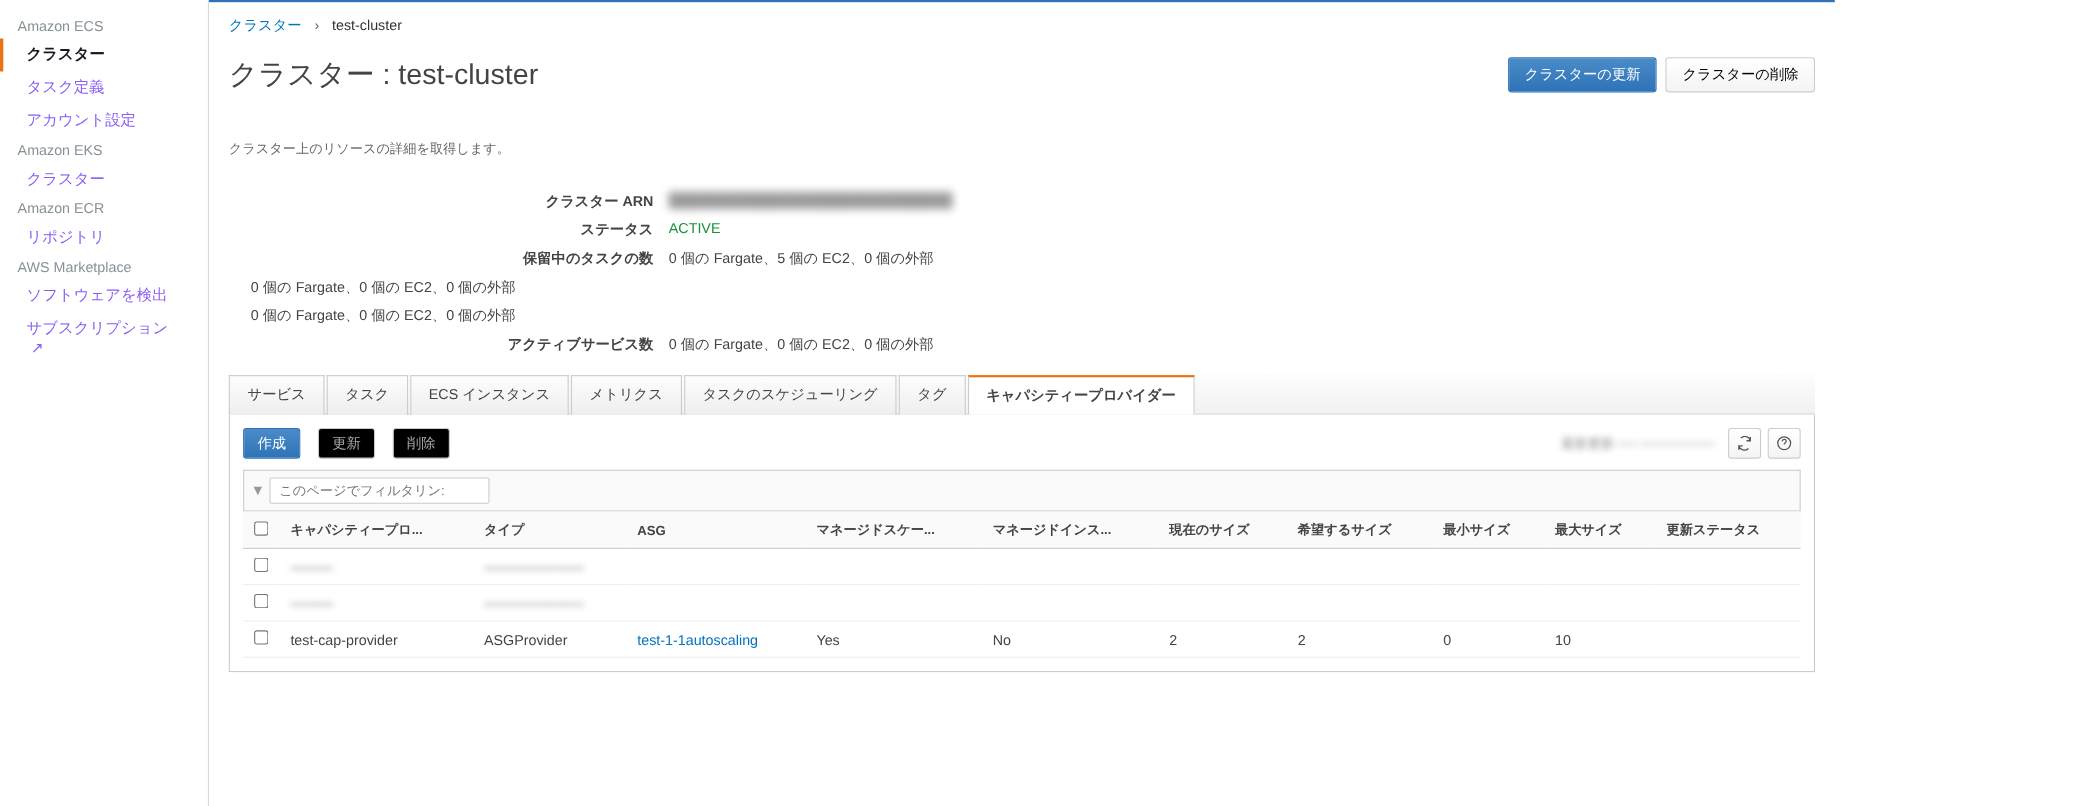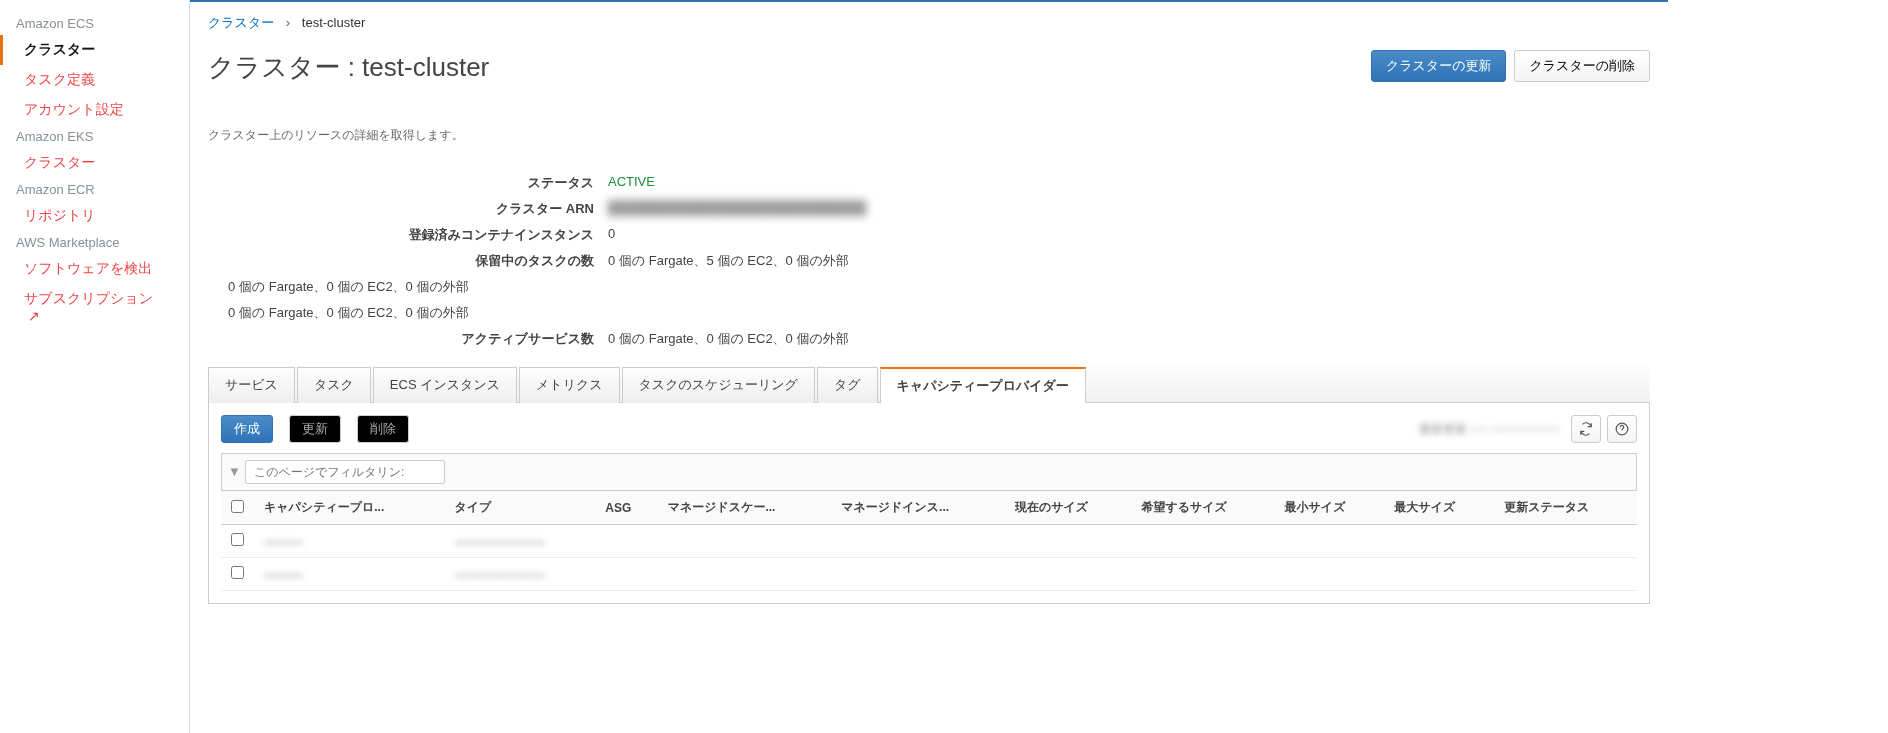--- a/index.html
+++ b/index.html
@@ -1,27 +1,27 @@
 <!DOCTYPE html>
 <html><head>
   <meta charset="utf-8">
   <style>
     * { margin: 0; padding: 0; box-sizing: border-box; }
     body { font-family: "Helvetica Neue", Arial, sans-serif; font-size: 13px; color: #333; background: #fff; }
     .container { display: flex; width: 1668px; min-height: 733px; }
     .sidebar { width: 190px; padding: 12px 0; border-right: 1px solid #d5dbdb; }
     .sidebar-heading { padding: 4px 16px; color: #879196; font-size: 13px; cursor: pointer; }
-    .sidebar-item { padding: 6px 24px; color: #ef4444; cursor: pointer; font-size: 14px; }
+    .sidebar-item { padding: 6px 24px; color: #8b5cf6; cursor: pointer; font-size: 14px; }
     .sidebar-item.active { border-left: 3px solid #ec7211; font-weight: bold; padding-left: 21px; color: #16191f; }
     .ext-icon { margin-left: 4px; }
     .main { flex: 1; padding: 12px 18px; border-top: 2px solid #2e73b8; }
     .breadcrumb { font-size: 13px; margin-bottom: 18px; }
     .breadcrumb a { color: #0073bb; text-decoration: none; cursor: pointer; }
     .breadcrumb-sep { margin: 0 8px; color: #666; }
-    .title-row { display: flex; justify-content: space-between; align-items: flex-start; margin-bottom: 6px; }
+    .title-row { display: flex; justify-content: space-between; align-items: center; margin-bottom: 6px; }
     .page-title { font-size: 26px; font-weight: 300; color: #444; }
     .action-buttons { display: flex; gap: 8px; }
     .btn { padding: 6px 14px; border: 1px solid #ccc; border-radius: 3px; cursor: pointer; font-size: 13px; background: linear-gradient(#fff,#f4f4f4); }
     .btn-primary { background: linear-gradient(#4a8cc7,#2e73b8); color: #fff; border-color: #2e73b8; }
     .subtitle { color: #666; font-size: 12px; margin-bottom: 30px; margin-top: 42px; }
     .details { margin-left: 20px; margin-bottom: 18px; }
     .detail-row { display: flex; margin-bottom: 8px; font-size: 13px; }
     .detail-label { width: 380px; text-align: right; padding-right: 14px; color: #444; font-weight: bold; }
     .detail-value { color: #444; }
     .status-active { color: #1a8f3c; }
@@ -73,30 +73,26 @@
     <div class="title-row">
       <h1 class="page-title">クラスター : test-cluster</h1>
       <div class="action-buttons">
         <button class="btn btn-primary">クラスターの更新</button>
         <button class="btn">クラスターの削除</button>
       </div>
     </div>
     <div class="subtitle">クラスター上のリソースの詳細を取得します。</div>
     <div class="details">
         <div class="detail-row">
+          <div class="detail-label">クラスター ARN</div>
+          <div class="detail-value blurred">████████████████████████████</div>
+        </div>
+        <div class="detail-row">
           <div class="detail-label">ステータス</div>
           <div class="detail-value status-active">ACTIVE</div>
-        </div>
-        <div class="detail-row">
-          <div class="detail-label">クラスター ARN</div>
-          <div class="detail-value blurred">████████████████████████████</div>
-        </div>
-        <div class="detail-row">
-          <div class="detail-label">登録済みコンテナインスタンス</div>
-          <div class="detail-value">0</div>
         </div>
         <div class="detail-row">
           <div class="detail-label">保留中のタスクの数</div>
           <div class="detail-value">0 個の Fargate、5 個の EC2、0 個の外部</div>
         </div>
         <div class="detail-row">
           <div class="detail-value">0 個の Fargate、0 個の EC2、0 個の外部</div>
         </div>
         <div class="detail-row">
           <div class="detail-value">0 個の Fargate、0 個の EC2、0 個の外部</div>
@@ -176,17 +172,30 @@
               <td class="blurred-cell">———————</td>
               <td class="blurred-cell"></td>
               <td class="blurred-cell"></td>
               <td class="blurred-cell"></td>
               <td class="blurred-cell"></td>
               <td class="blurred-cell"></td>
               <td class="blurred-cell"></td>
               <td class="blurred-cell"></td>
               <td class="blurred-cell"></td>
             </tr>
+            <tr>
+              <td class="checkbox-cell"><input type="checkbox" style=""></td>
+              <td>test-cap-provider</td>
+              <td>ASGProvider</td>
+              <td><span class="link">test-1-1autoscaling</span></td>
+              <td>Yes</td>
+              <td>No</td>
+              <td>2</td>
+              <td>2</td>
+              <td>0</td>
+              <td>10</td>
+              <td></td>
+            </tr>
           </tbody>
       </table>
     </div>
   </main>
 </div>
 
 </body></html>

